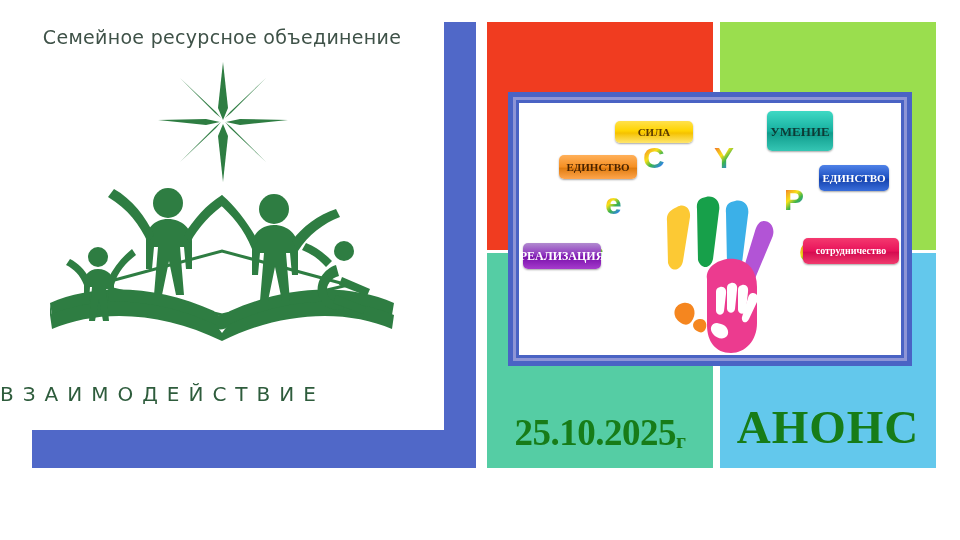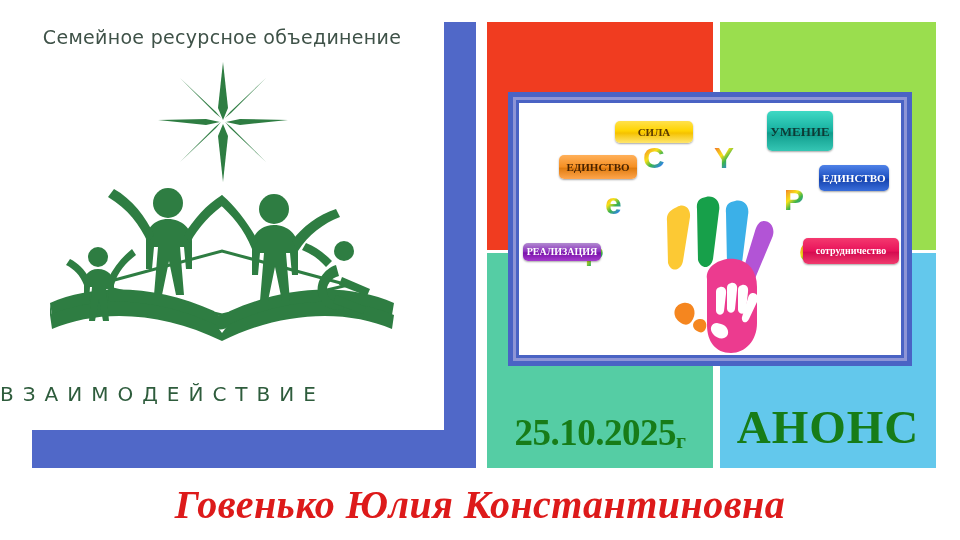--- a/index.html
+++ b/index.html
@@ -78,21 +78,21 @@
     font-family:"Liberation Serif", serif;
     font-weight:bold;text-align:center;
     display:flex;align-items:center;justify-content:center;
     box-shadow:0 1px 2px rgba(0,0,0,.35);
     line-height:1;white-space:nowrap;
   }
   .lb-sila{left:96px;top:18px;width:78px;height:22px;font-size:11px;color:#5a3a00;
     background:linear-gradient(180deg,#ffe14d 0%,#ffd400 45%,#f5c200 55%,#ffe66e 100%);}
   .lb-edinstvo{left:40px;top:52px;width:78px;height:24px;font-size:11px;color:#4a2400;
     background:linear-gradient(180deg,#ffb05a 0%,#f58f22 50%,#e07c10 55%,#ffa64d 100%);}
-  .lb-realizaciya{left:4px;top:140px;width:78px;height:18px;font-size:10px;color:#ffffff;
+  .lb-realizaciya{left:4px;top:140px;width:78px;height:26px;font-size:12px;color:#ffffff;
     background:linear-gradient(180deg,#b18bd0 0%,#8c2fbd 48%,#7a12ab 55%,#a63ccd 100%);}
   .lb-umenie{left:248px;top:8px;width:66px;height:40px;font-size:13px;color:#0d3b35;
     background:linear-gradient(180deg,#3fd9c4 0%,#17b0a0 50%,#0f9c8c 55%,#35c6b4 100%);}
   .lb-razvitie{left:300px;top:62px;width:70px;height:26px;font-size:11px;color:#ffffff;
     background:linear-gradient(180deg,#4f82e8 0%,#1c4fc0 50%,#1442ae 55%,#3a6edb 100%);}
   .lb-sotrud{left:284px;top:135px;width:96px;height:26px;font-size:10px;color:#ffffff;
     background:linear-gradient(180deg,#f4396f 0%,#e8135a 50%,#d50b50 55%,#f03a6d 100%);}
 
   
   .rl{
@@ -246,15 +246,14 @@
       <div class="plabel lb-realizaciya">РЕАЛИЗАЦИЯ</div>
       <div class="plabel lb-umenie">УМЕНИЕ</div>
       <div class="plabel lb-razvitie">ЕДИНСТВО</div>
       <div class="plabel lb-sotrud">сотрудничество</div>
 
     </div>
   </div>
   </div>
   </div>
 
-  <div class="name-line">Говенько Юлия Константиновна</div>
 
 </div>
 
 </body></html>

